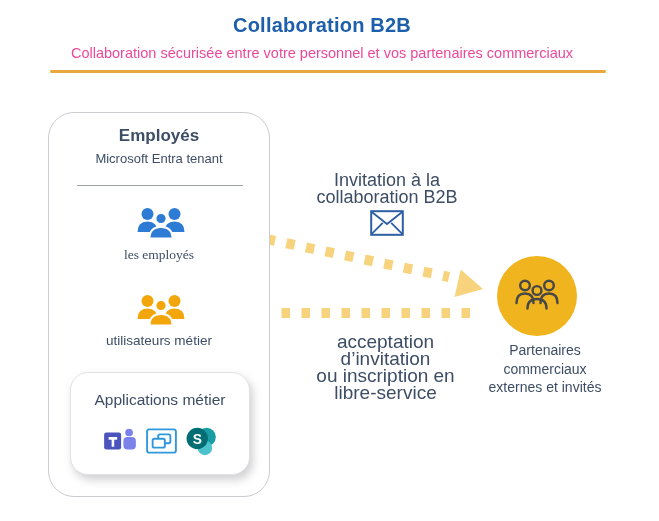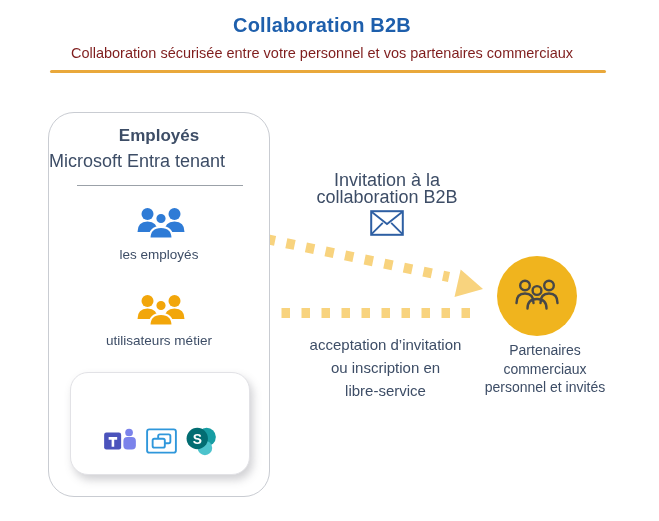--- a/index.html
+++ b/index.html
@@ -22,21 +22,21 @@
     font-size: 20px;
     font-weight: bold;
     color: #1E5FAC;
     letter-spacing: 0.2px;
   }
   .subtitle {
     position: absolute;
     left: 0; right: 0; top: 45px;
     text-align: center;
     font-size: 14.5px;
-    color: #7f1d1d;
+    color: #ec4899;
   }
   .gold-rule {
     position: absolute;
     left: 50px; top: 70px;
     width: 556px; height: 3px;
     background: #E9A83B;
     border-radius: 2px;
   }
 
   
@@ -47,34 +47,34 @@
     background: #fff;
     border: 1.5px solid #C9CCD2;
     border-radius: 26px;
   }
   .tenant-title {
     position: absolute; left: 0; right: 0; top: 13px;
     text-align: center; font-size: 17px; font-weight: bold;
   }
   .tenant-subtitle {
     position: absolute; left: 0; right: 0; top: 38px;
-    font-size: 18px;
+    text-align: center; font-size: 13px;
   }
   .tenant-divider {
     position: absolute; left: 28px; top: 72px;
     width: 166px; height: 1px; background: #9BA1A8;
   }
   .group-icon { position: absolute; left: 88px; width: 48px; height: 36px; }
   .group-icon.blue   { top: 94px;  color: #2E7BD6; }
   .group-icon.orange { top: 181px; color: #F2A60A; }
   .group-label {
     position: absolute; left: 0; right: 0;
     text-align: center; font-size: 13.5px;
   }
-  .label-employees { top: 134px; }
+  .label-employees { top: 134px; font-family: Liberation Serif, serif; }
   .label-guests    { top: 220px; }
 
   
   .apps-box {
     position: absolute;
     left: 21px; top: 259px;
     width: 180px; height: 103px;
     background: #fff;
     border: 1px solid #E2E2E6;
     border-radius: 18px;
@@ -91,21 +91,21 @@
 
   
   .invitation-label {
     position: absolute; left: 302px; top: 172px; width: 170px;
     text-align: center; font-size: 18px; line-height: 17px;
     white-space: pre-line;
   }
   .envelope { position: absolute; left: 370px; top: 210px; }
   .acceptance-label {
     position: absolute; left: 298px; top: 333px; width: 175px;
-    text-align: center; font-size: 15px; line-height: 23px;
+    text-align: center; font-size: 19px; line-height: 17px;
     white-space: pre-line;
   }
 
   
   .partner-circle {
     position: absolute; left: 497px; top: 256px;
     width: 80px; height: 80px;
     border-radius: 50%;
     background: #F0B41E;
     display: flex; align-items: center; justify-content: center;
@@ -165,20 +165,21 @@
         <path d="M27.5 25 Q27.5 14.5 37.5 14.5 Q47.5 14.5 47.5 25 Z"></path>
         <g stroke="#fff" stroke-width="2">
           <circle cx="24" cy="11.5" r="5.6"></circle>
           <path d="M12.5 31.5 Q12.5 20 24 20 Q35.5 20 35.5 31.5 Z"></path>
         </g>
       </g>
     </svg>
     <div class="group-label label-guests">utilisateurs métier</div>
 
     <div class="apps-box">
+      <div class="apps-title">Applications métier</div>
       <div class="apps-icons">
         <svg width="34" height="30" viewBox="0 0 30 26">
           <circle cx="23" cy="5.5" r="3.4" fill="#7B83EB"></circle>
           <rect x="18" y="9.5" width="11" height="11" rx="3.5" fill="#7B83EB"></rect>
           <rect x="1" y="5.5" width="15" height="15" rx="2" fill="#4B53BC"></rect>
           <path d="M5 9.5 h7.5 v2.3 h-2.6 v6.2 h-2.3 v-6.2 H5 Z" fill="#fff"></path>
         </svg>
         <svg width="31" height="26" viewBox="0 0 28 23">
           <g fill="none" stroke="#2F97DB" stroke-width="1.7">
             <rect x="1" y="1" width="26" height="21" rx="2"></rect>
@@ -221,15 +222,15 @@
         <path d="M1.5 24 Q1.5 14.5 10 14.5 Q18.5 14.5 18.5 24"></path>
         <circle cx="34" cy="6.5" r="4.8"></circle>
         <path d="M25.5 24 Q25.5 14.5 34 14.5 Q42.5 14.5 42.5 24"></path>
         <circle cx="22" cy="11.5" r="4.4"></circle>
         <path d="M12.5 29.5 Q12.5 20 22 20 Q31.5 20 31.5 29.5"></path>
       </g>
     </svg>
   </div>
   <div class="partner-label">Partenaires
 commerciaux
-personnel et invités</div>
+externes et invités</div>
 
 </div>
 
 </body></html>

